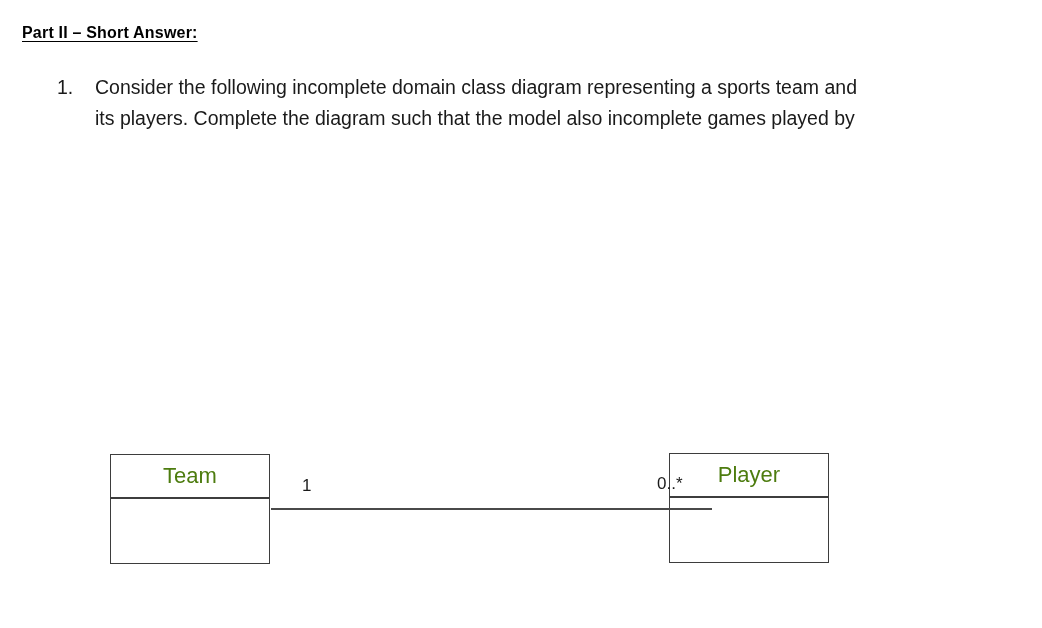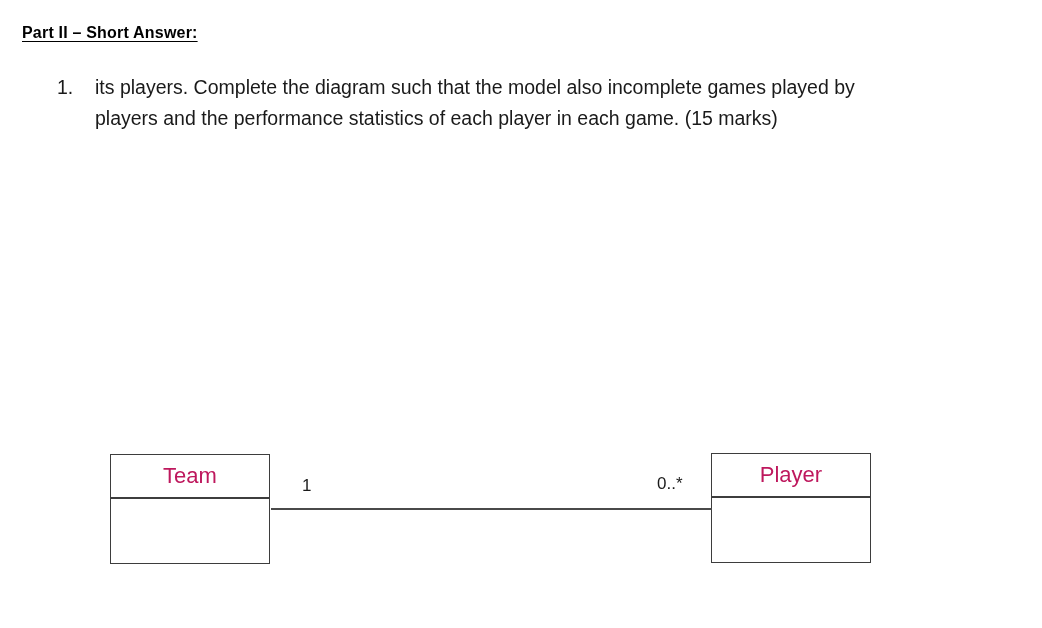--- a/index.html
+++ b/index.html
@@ -65,29 +65,29 @@
   }
   .class-box {
     position: absolute;
     width: 158px;
     height: 108px;
     border: 1.5px solid #3d3d3d;
     background: #ffffff;
     box-sizing: content-box;
   }
   .class-box.team   { left: 110px; top: 454px; }
-  .class-box.player { left: 711px; top: 453px; text-align: center; }
+  .class-box.player { left: 669px; top: 453px; text-align: center; }
   .class-title {
     height: 42px;
     border-bottom: 2px solid #3d3d3d;
     display: flex;
     align-items: center;
     justify-content: center;
     font-size: 22px;
-    color: #be185d;
+    color: #4d7c0f;
   }
   .class-attributes {
     height: 64px;
     background: #ffffff;
   }
 
   .association-line {
     position: absolute;
     left: 271px;
     top: 508px;
@@ -105,22 +105,22 @@
   .mult-many { left: 657px; top: 474px; }
 </style>
 </head>
 <body>
 
 <div class="heading">Part II – Short Answer:</div>
 
 <div class="question">
   <div class="question-number">1.</div>
   <div class="question-lines">
+    <div class="question-line">Consider the following incomplete domain class diagram representing a sports team and</div>
     <div class="question-line">its players. Complete the diagram such that the model also incomplete games played by</div>
-    <div class="question-line">players and the performance statistics of each player in each game. (15 marks)</div>
   </div>
 </div>
 
 <div class="diagram">
 
   <div class="class-box team">
     <div class="class-title">Team</div>
     <div class="class-attributes"></div>
   </div>
 

